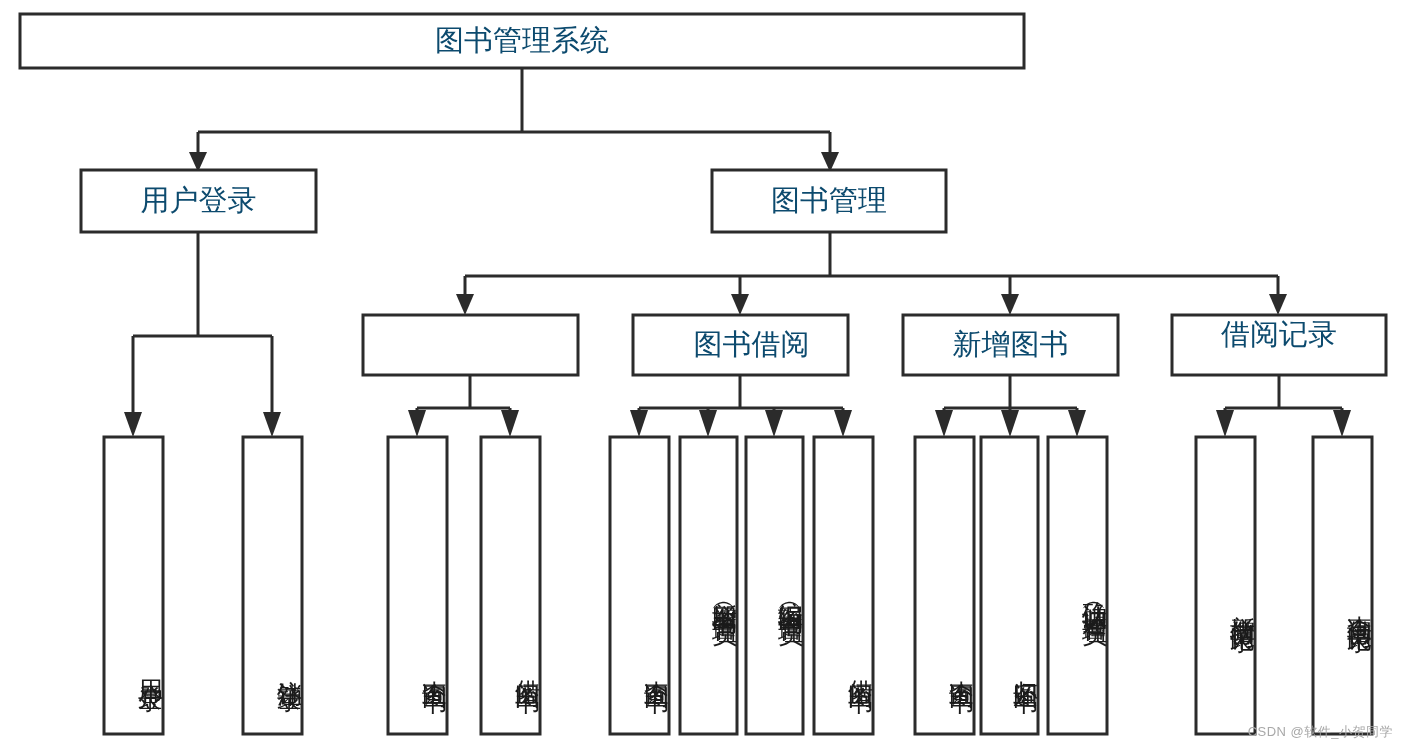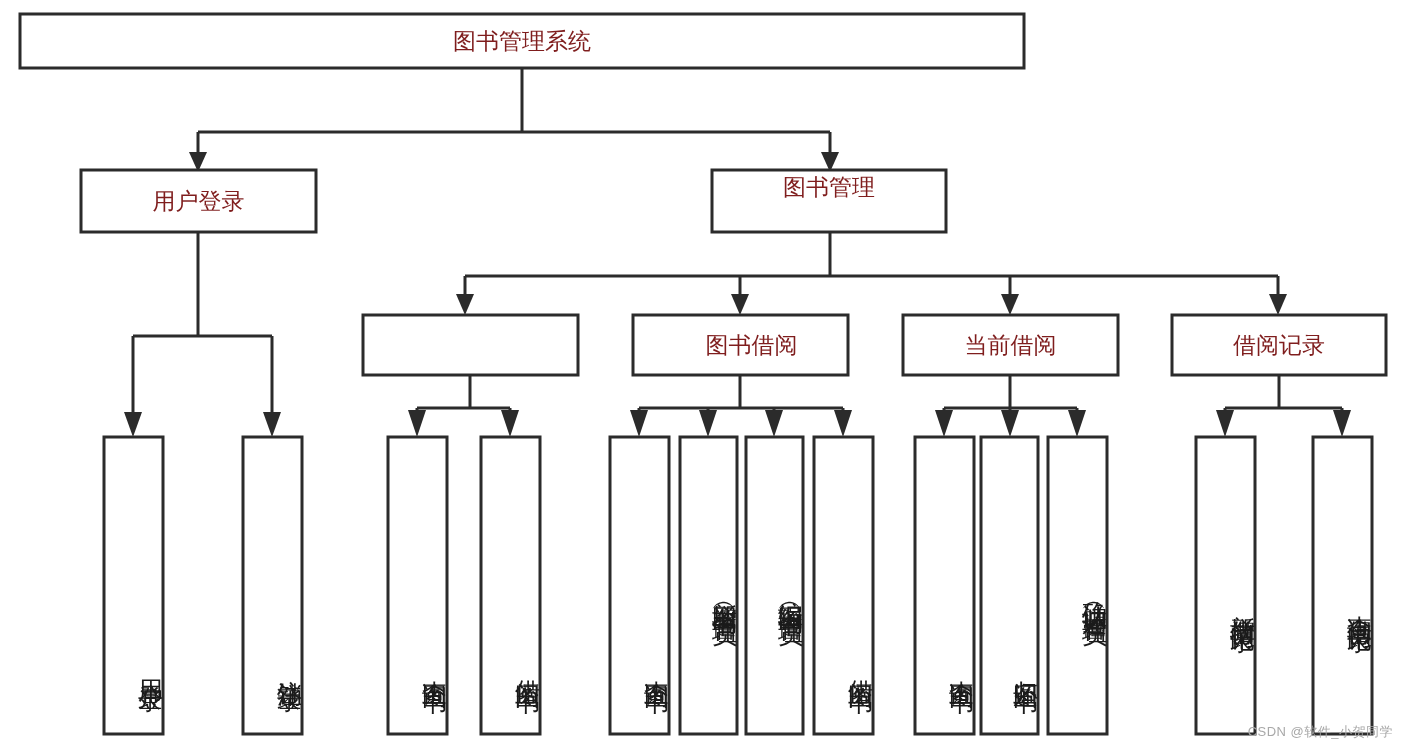--- a/index.html
+++ b/index.html
@@ -55,22 +55,22 @@
     color: #1b1b1b;
     font-family: "Liberation Sans", "DejaVu Sans", sans-serif;
     white-space: nowrap;
     pointer-events: none;
   }
   .hlabel-wrap {
     position: absolute;
     display: flex;
     align-items: center;
     justify-content: center;
-    font-size: 23px;
-    color: #7f1d1d;
+    font-size: 29px;
+    color: #0c4a6e;
     font-family: Liberation Mono, monospace;
     white-space: nowrap;
     pointer-events: none;
   }
   #watermark {
     position: absolute;
     right: 12px;
     bottom: 6px;
     font-size: 13px;
     color: #a8a8a8;
@@ -186,25 +186,25 @@
     <rect class="node-box" x="981" y="437" width="57" height="297"></rect>
     <rect class="node-box" x="1048" y="437" width="59" height="297"></rect>
 
     <rect class="node-box" x="1196" y="437" width="59" height="297"></rect>
     <rect class="node-box" x="1313" y="437" width="59" height="297"></rect>
   </svg>
 
   <div class="hlabel-wrap" style="left:20px; top:14px; width:1004px; height:54px;">图书管理系统</div>
 
   <div class="hlabel-wrap" style="left:81px; top:170px; width:235px; height:62px;">用户登录</div>
-  <div class="hlabel-wrap" style="left:712px; top:156px; width:234px; height:62px;">图书管理</div>
+  <div class="hlabel-wrap" style="left:712px; top:170px; width:234px; height:62px;">图书管理</div>
 
   <div class="hlabel-wrap" style="left:633px; top:315px; width:237px; height:60px;">图书借阅</div>
-  <div class="hlabel-wrap" style="left:903px; top:315px; width:215px; height:60px;">当前借阅</div>
-  <div class="hlabel-wrap" style="left:1172px; top:315px; width:214px; height:60px;">借阅记录</div>
+  <div class="hlabel-wrap" style="left:903px; top:315px; width:215px; height:60px;">新增图书</div>
+  <div class="hlabel-wrap" style="left:1172px; top:305px; width:214px; height:60px;">借阅记录</div>
 
   <div class="vlabel-wrap" style="left:104px; top:437px; width:59px; height:297px; padding-top:80px;">用户登录</div>
   <div class="vlabel-wrap" style="left:243px; top:437px; width:59px; height:297px; padding-top:80px;">注销登录</div>
 
   <div class="vlabel-wrap" style="left:388px; top:437px; width:59px; height:297px; padding-top:80px;">查询图书</div>
   <div class="vlabel-wrap" style="left:481px; top:437px; width:59px; height:297px; padding-top:80px;">借阅图书</div>
 
   <div class="vlabel-wrap" style="left:610px; top:437px; width:59px; height:297px; padding-top:80px;">查询图书</div>
   <div class="vlabel-wrap" style="left:680px; top:437px; width:57px; height:297px; padding-top:10px;">新增图书（管理员）</div>
   <div class="vlabel-wrap" style="left:746px; top:437px; width:57px; height:297px; padding-top:10px;">编辑图书（管理员）</div>

